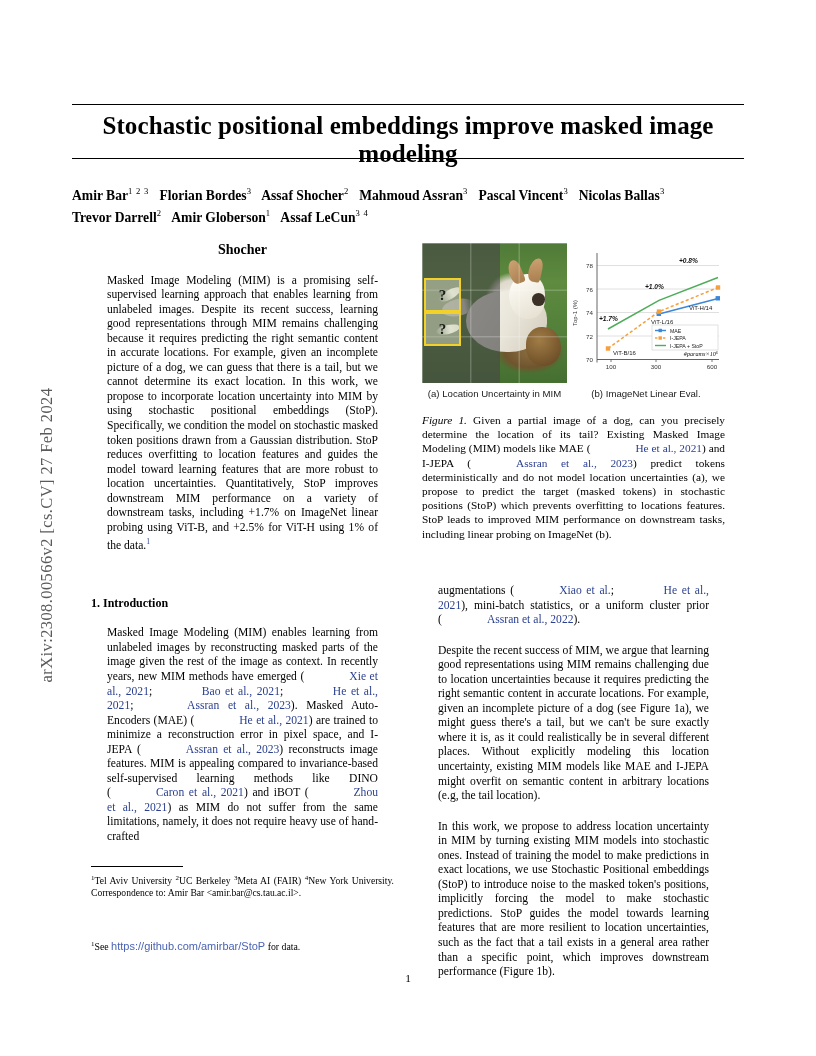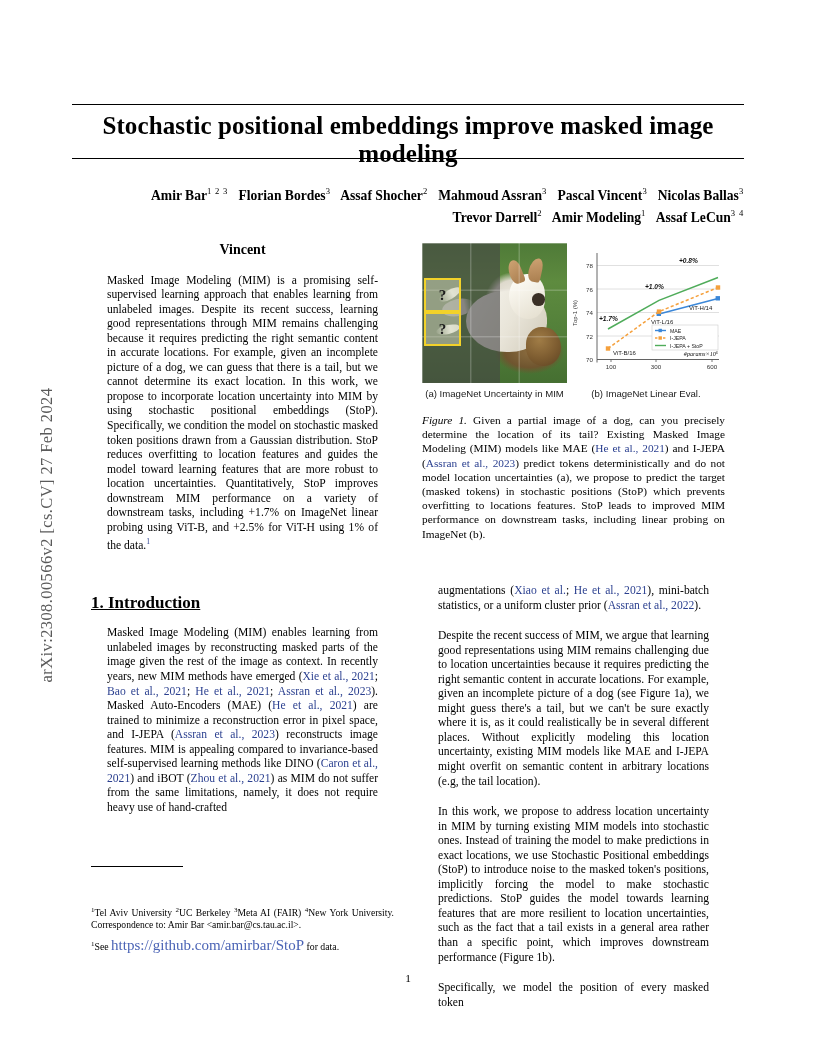--- a/index.html
+++ b/index.html
@@ -52,21 +52,21 @@
     font-size: 25px;
     font-weight: bold;
     letter-spacing: 0.1px;
   }
 
   .authors {
     position: absolute;
     left: 72px;
     top: 182px;
     width: 672px;
-    text-align: right;
+    text-align: left;
     font-size: 13.6px;
     font-weight: bold;
     line-height: 19px;
   }
   .authors sup {
     font-weight: normal;
     font-size: 8.6px;
     vertical-align: super;
     letter-spacing: 0.8px;
   }
@@ -87,27 +87,26 @@
     font-weight: bold;
     margin: 0 0 9px 0;
   }
   p.body-par {
     margin: 16px;
     text-indent: 0;
   }
   p.body-par + p.body-par { margin-top: 9.5px; }
 
   .section-head {
-    font-size: 17px;
+    font-size: 12px;
     font-weight: bold;
     margin: 0 0 8px 0;
-    text-decoration: underline;
-  }
-
-  .cite { color: #2a3f8f; }
+  }
+
+  .cite { color: #2a3f8f; padding-left: 45px; }
 
   sup.fn { font-size: 7.6px; vertical-align: super; color: #2a3f8f; }
 
   
   .figure {
     position: absolute;
     left: 422px;
     top: 243px;
     width: 303px;
   }
@@ -265,36 +264,35 @@
     background: #000;
   }
   .affil {
     position: absolute;
     left: 91px;
     top: 872px;
     width: 303px;
     font-size: 9.6px;
     line-height: 12.2px;
     text-align: justify;
-    margin-top: 32px;
   }
   .affil sup { font-size: 7px; vertical-align: super; }
 
   .footnote2 {
     position: absolute;
     left: 91px;
     top: 938px;
     width: 303px;
     font-size: 9.8px;
     line-height: 12.5px;
   }
   .footnote2 sup { font-size: 7px; vertical-align: super; }
   .mono-link {
-    font-family: Liberation Serif, serif;
-    font-size: 15px;
+    font-family: Liberation Sans, sans-serif;
+    font-size: 11px;
     color: #4a63b5;
   }
 
   .page-number {
     position: absolute;
     left: 0;
     top: 972px;
     width: 816px;
     text-align: center;
     font-size: 11.4px;
@@ -315,27 +313,27 @@
     <div>
       <span><span>Amir Bar</span><sup>1 2 3</sup></span>&nbsp;&nbsp;
       <span><span>Florian Bordes</span><sup>3</sup></span>&nbsp;&nbsp;
       <span><span>Assaf Shocher</span><sup>2</sup></span>&nbsp;&nbsp;
       <span><span>Mahmoud Assran</span><sup>3</sup></span>&nbsp;&nbsp;
       <span><span>Pascal Vincent</span><sup>3</sup></span>&nbsp;&nbsp;
       <span><span>Nicolas Ballas</span><sup>3</sup></span>
     </div>
     <div>
       <span><span>Trevor Darrell</span><sup>2</sup></span>&nbsp;&nbsp;
-      <span><span>Amir Modeling</span><sup>1</sup></span>&nbsp;&nbsp;
+      <span><span>Amir Globerson</span><sup>1</sup></span>&nbsp;&nbsp;
       <span><span>Assaf LeCun</span><sup>3 4</sup></span>
     </div>
   </div>
 
   <div class="col col-left">
-    <div class="abstract-head">Vincent</div>
+    <div class="abstract-head">Shocher</div>
     <p class="body-par"><span>Masked Image Modeling (MIM) is a promising self-supervised learning approach that enables learning from unlabeled images. Despite its recent success, learning good representations through MIM remains challenging because it requires predicting the right semantic content in accurate locations. For example, given an incomplete picture of a dog, we can guess that there is a tail, but we cannot determine its exact location. In this work, we propose to incorporate location uncertainty into MIM by using stochastic positional embeddings (StoP). Specifically, we condition the model on stochastic masked token positions drawn from a Gaussian distribution. StoP reduces overfitting to location features and guides the model toward learning features that are more robust to location uncertainties. Quantitatively, StoP improves downstream MIM performance on a variety of downstream tasks, including +1.7% on ImageNet linear probing using ViT-B, and +2.5% for ViT-H using 1% of the data.</span><sup class="fn">1</sup></p>
 
     <div style="height:26px"></div>
 
     <div class="section-head">1. Introduction</div>
     <p class="body-par"><span>Masked Image Modeling (MIM) enables learning from unlabeled images by reconstructing masked parts of the image given the rest of the image as context. In recently years, new MIM methods have emerged (</span><span class="cite">Xie et al., 2021</span><span>; </span><span class="cite">Bao et al., 2021</span><span>; </span><span class="cite">He et al., 2021</span><span>; </span><span class="cite">Assran et al., 2023</span><span>). Masked Auto-Encoders (MAE) (</span><span class="cite">He et al., 2021</span><span>) are trained to minimize a reconstruction error in pixel space, and I-JEPA (</span><span class="cite">Assran et al., 2023</span><span>) reconstructs image features. MIM is appealing compared to invariance-based self-supervised learning methods like DINO (</span><span class="cite">Caron et al., 2021</span><span>) and iBOT (</span><span class="cite">Zhou et al., 2021</span><span>) as MIM do not suffer from the same limitations, namely, it does not require heavy use of hand-crafted</span></p>
   </div>
 
   <div class="figure">
     <div class="fig-panels">
@@ -355,21 +353,21 @@
           <div class="grid-lines"></div>
           <div class="q-tail t1"></div>
           <div class="q-tail t2"></div>
           <div class="q-box top">
               <span>?</span>
             </div>
           <div class="q-box bot">
               <span>?</span>
             </div>
         </div>
-        <div class="panel-caption">(a) ImageNet Uncertainty in MIM</div>
+        <div class="panel-caption">(a) Location Uncertainty in MIM</div>
       </div>
 
       <div>
         <div class="panel-b">
           <svg class="chart-svg" width="158" height="140" viewBox="0 0 158 140">
             <g>
               <line x1="30" y1="116.5" x2="152" y2="116.5" stroke="#d8d8d8" stroke-width="0.8"></line>
               <line x1="30" y1="93" x2="152" y2="93" stroke="#d8d8d8" stroke-width="0.8"></line>
               <line x1="30" y1="69.5" x2="152" y2="69.5" stroke="#d8d8d8" stroke-width="0.8"></line>
               <line x1="30" y1="46" x2="152" y2="46" stroke="#d8d8d8" stroke-width="0.8"></line>
@@ -442,21 +440,20 @@
       </div>
     </div>
 
     <div class="fig-caption"><span class="figlabel">Figure 1.</span><span> Given a partial image of a dog, can you precisely determine the location of its tail? Existing Masked Image Modeling (MIM) models like MAE (</span><span class="cite">He et al., 2021</span><span>) and I-JEPA (</span><span class="cite">Assran et al., 2023</span><span>) predict tokens deterministically and do not model location uncertainties (a), we propose to predict the target (masked tokens) in stochastic positions (StoP) which prevents overfitting to locations features. StoP leads to improved MIM performance on downstream tasks, including linear probing on ImageNet (b).</span></div>
   </div>
 
   <div class="col" style="left:422px; top:568px;">
     <p class="body-par"><span>augmentations (</span><span class="cite">Xiao et al.</span><span>; </span><span class="cite">He et al., 2021</span><span>), mini-batch statistics, or a uniform cluster prior (</span><span class="cite">Assran et al., 2022</span><span>).</span></p>
     <p class="body-par">Despite the recent success of MIM, we argue that learning good representations using MIM remains challenging due to location uncertainties because it requires predicting the right semantic content in accurate locations. For example, given an incomplete picture of a dog (see Figure 1a), we might guess there's a tail, but we can't be sure exactly where it is, as it could realistically be in several different places. Without explicitly modeling this location uncertainty, existing MIM models like MAE and I-JEPA might overfit on semantic content in arbitrary locations (e.g, the tail location).</p>
     <p class="body-par">In this work, we propose to address location uncertainty in MIM by turning existing MIM models into stochastic ones. Instead of training the model to make predictions in exact locations, we use Stochastic Positional embeddings (StoP) to introduce noise to the masked token's positions, implicitly forcing the model to make stochastic predictions. StoP guides the model towards learning features that are more resilient to location uncertainties, such as the fact that a tail exists in a general area rather than a specific point, which improves downstream performance (Figure 1b).</p>
-    <p class="body-par">Specifically, we model the position of every masked token</p>
   </div>
 
   <div class="footnote-rule"></div>
   <div class="affil"><sup>1</sup><span>Tel Aviv University </span><sup>2</sup><span>UC Berkeley </span><sup>3</sup><span>Meta AI (FAIR) </span><sup>4</sup><span>New York University.  Correspondence to:  Amir Bar &lt;amir.bar@cs.tau.ac.il&gt;.</span></div>
 
   <div class="footnote2"><sup>1</sup><span>See </span><span class="mono-link">https://github.com/amirbar/StoP</span><span> for data.</span></div>
 
   <div class="page-number">1</div>
 </div>
 

